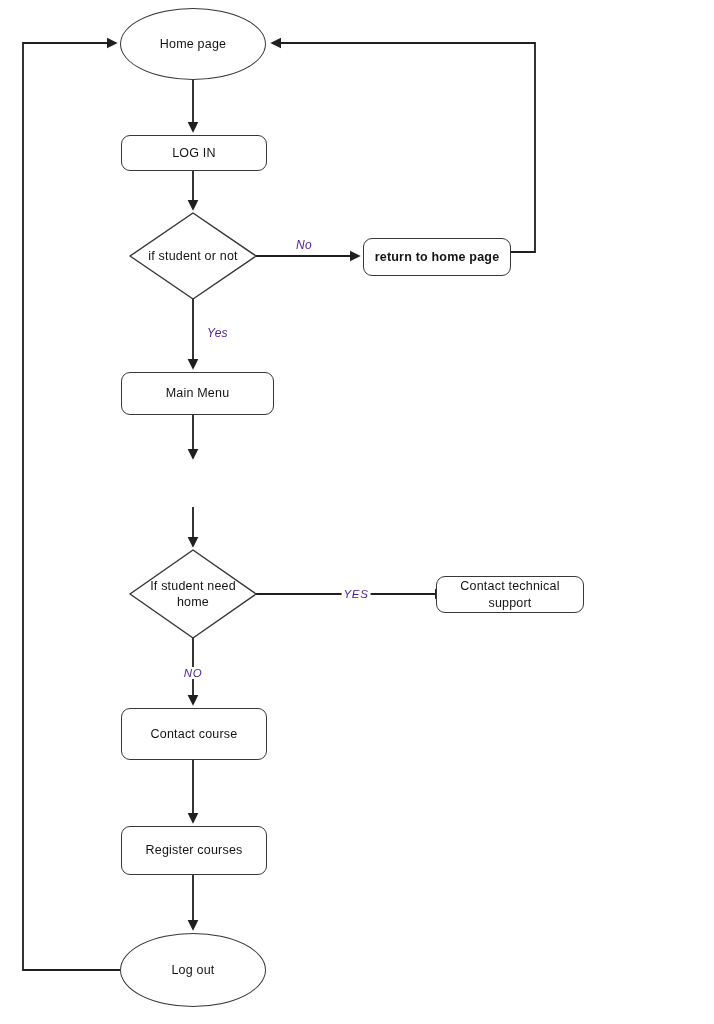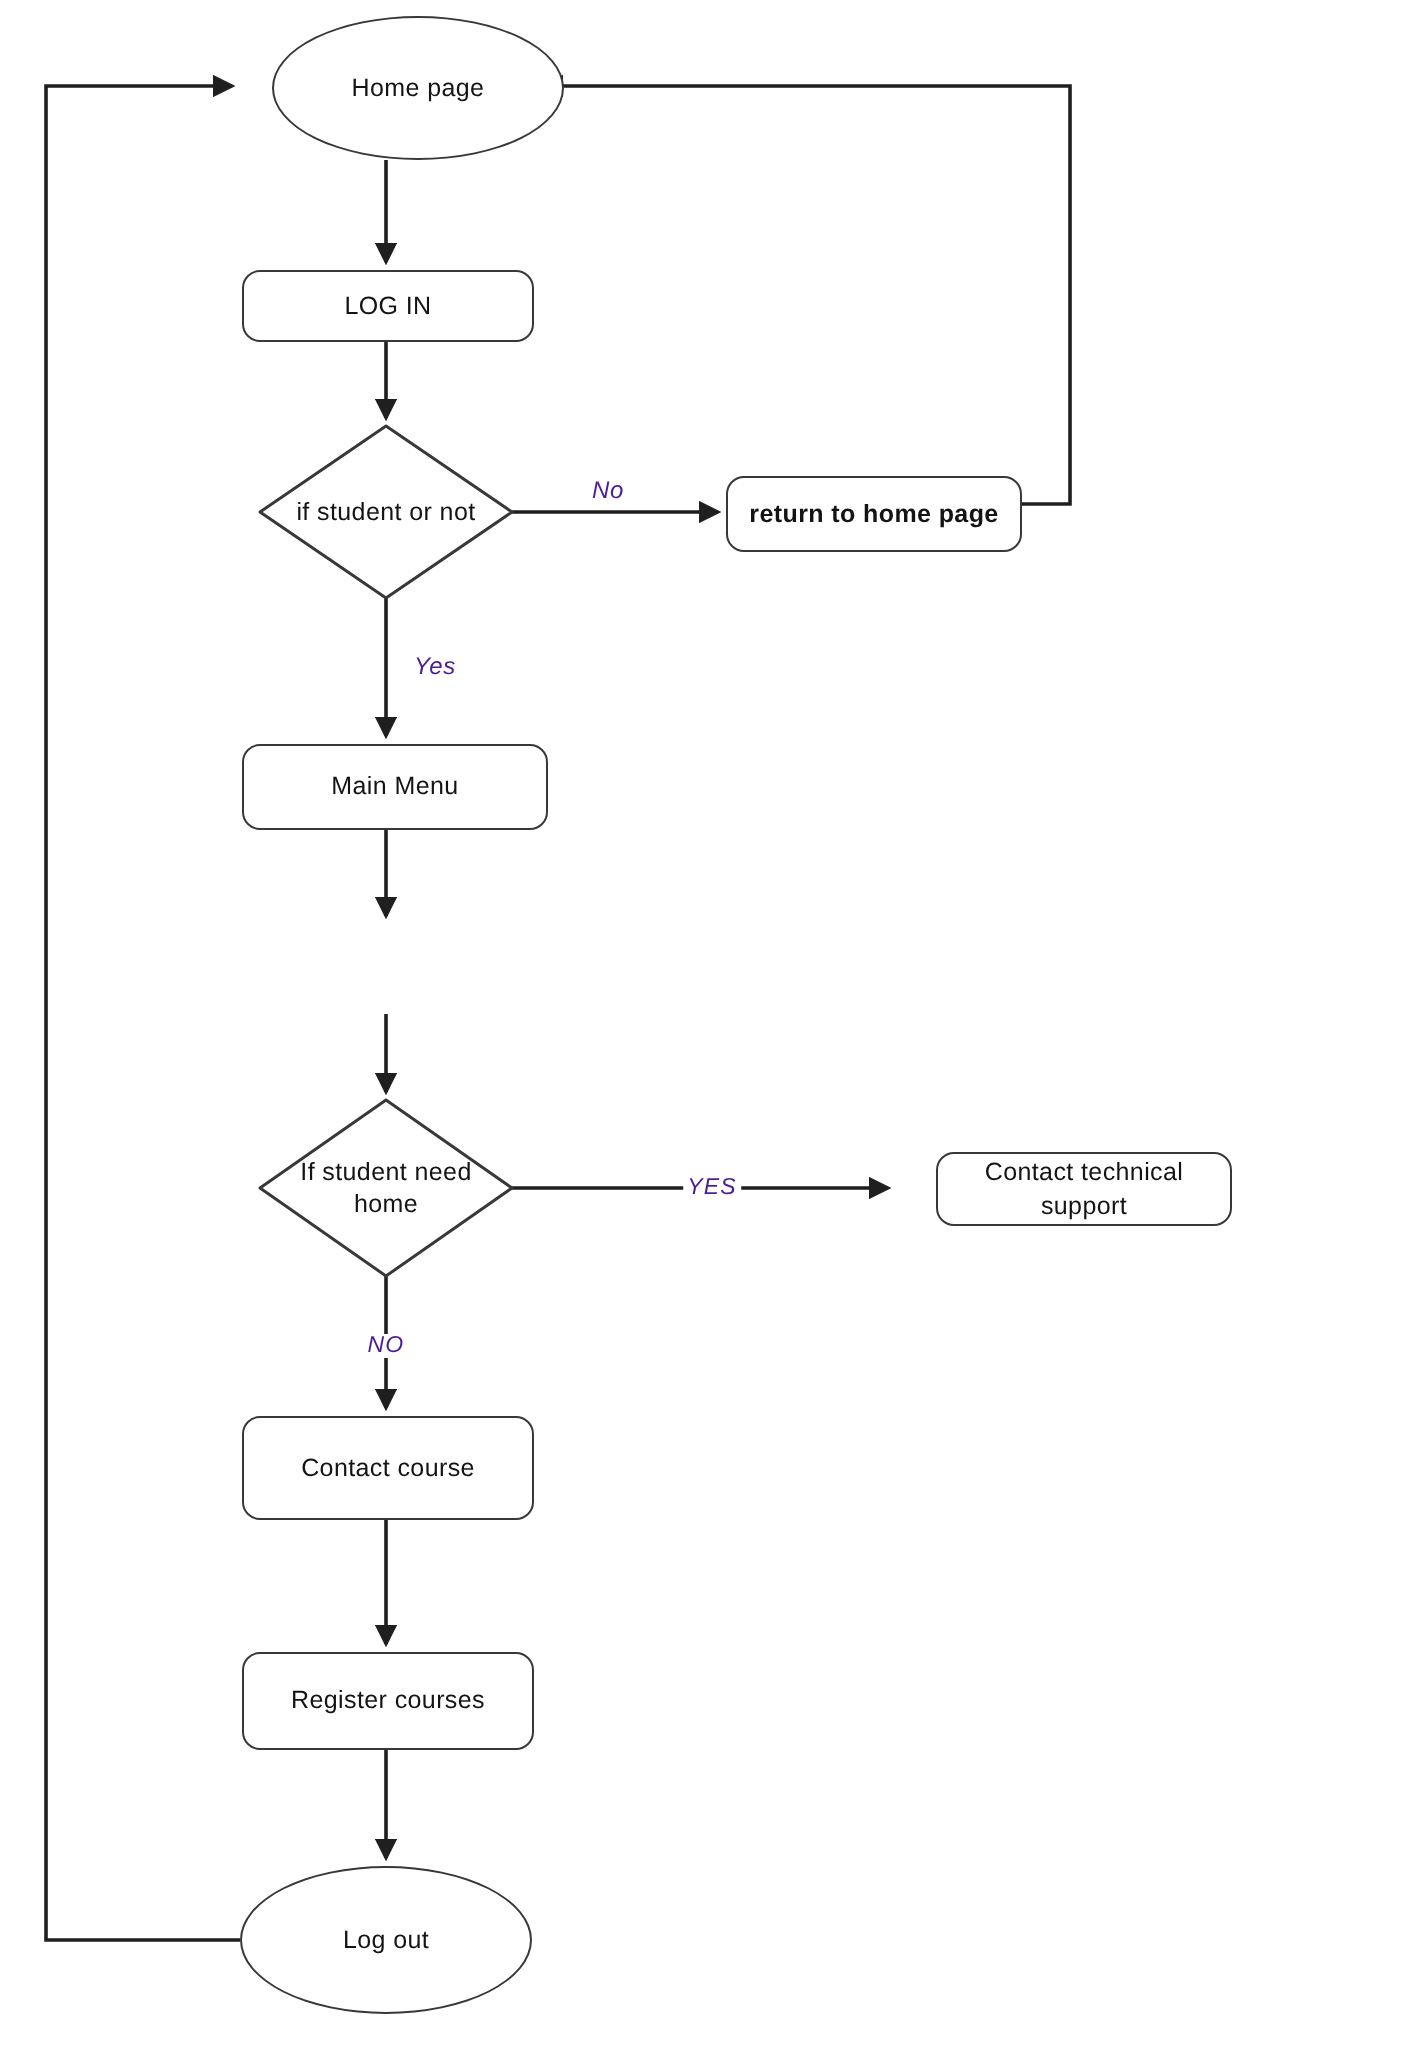--- a/index.html
+++ b/index.html
@@ -80,21 +80,21 @@
     <path d="M256 594 L444 594" stroke="#1f1f1f" stroke-width="1.8" fill="none" marker-end="url(#arrow)"></path>
     <path d="M193 638 L193 704" stroke="#1f1f1f" stroke-width="1.8" fill="none" marker-end="url(#arrow)"></path>
     <path d="M193 760 L193 822" stroke="#1f1f1f" stroke-width="1.8" fill="none" marker-end="url(#arrow)"></path>
     <path d="M193 875 L193 929" stroke="#1f1f1f" stroke-width="1.8" fill="none" marker-end="url(#arrow)"></path>
     <path d="M120 970 L23 970 L23 43 L116 43" stroke="#1f1f1f" stroke-width="1.8" fill="none" marker-end="url(#arrow)"></path>
 
     <polygon points="193,213 256,256 193,299 130,256" fill="#ffffff" stroke="#383838" stroke-width="1.5" stroke-linejoin="round"></polygon>
     <polygon points="193,550 256,594 193,638 130,594" fill="#ffffff" stroke="#383838" stroke-width="1.5" stroke-linejoin="round"></polygon>
   </svg>
 
-  <div class="node ellipse" style="left:136px; top:8px; width:146px; height:72px;justify-content:center;">
+  <div class="node ellipse" style="left:120px; top:8px; width:146px; height:72px;justify-content:center;">
     <span>Home page</span>
   </div>
 
   <div class="node rounded" style="left:121px; top:135px; width:146px; height:36px;">
     <span>LOG IN</span>
   </div>
 
   <div class="node ghost" style="left:143px; top:234px; width:100px; height:44px;">
     <span>if student or not</span>
   </div>
@@ -105,21 +105,21 @@
 
   <div class="node rounded" style="left:121px; top:372px; width:153px; height:43px;">
     <span>Main Menu</span>
   </div>
 
 
   <div class="node ghost" style="left:138px; top:572px; width:110px; height:44px;">
     <span>If student need home</span>
   </div>
 
-  <div class="node rounded" style="left:468px; top:576px; width:148px; height:37px;">
+  <div class="node rounded" style="left:436px; top:576px; width:148px; height:37px;">
     <span style="display:inline-block; width:120px;">Contact technical support</span>
   </div>
 
   <div class="node rounded" style="left:121px; top:708px; width:146px; height:52px;">
     <span>Contact course</span>
   </div>
 
   <div class="node rounded" style="left:121px; top:826px; width:146px; height:49px;">
     <span>Register courses</span>
   </div>

